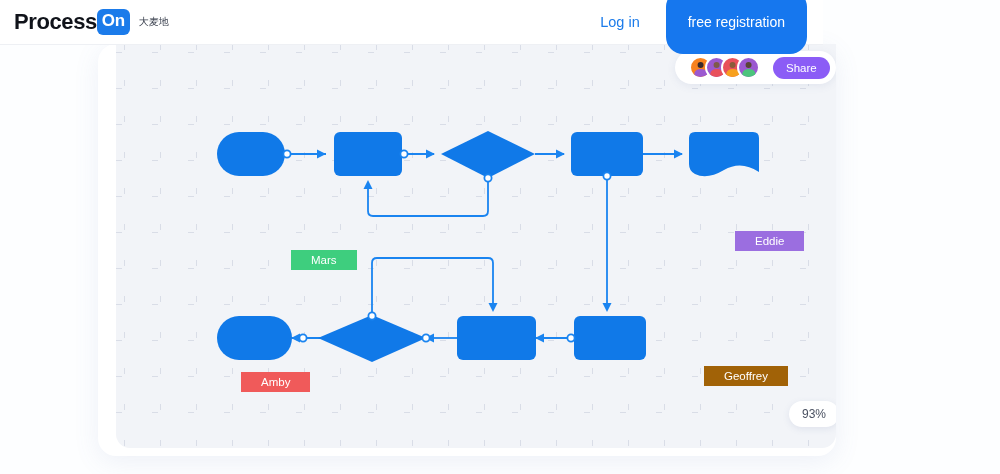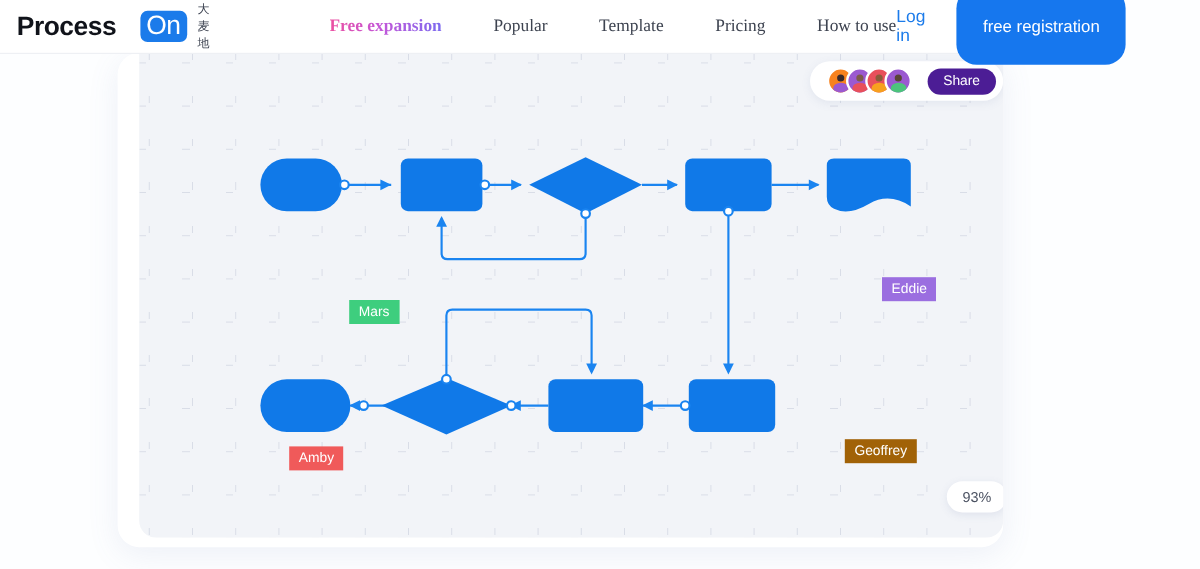--- a/index.html
+++ b/index.html
@@ -22,24 +22,24 @@
   .logo-wrap {
     display: flex; align-items: center;
     margin-left: 14px;
   }
   .logo-process {
     font-size: 22px; font-weight: bold; color: #10131a;
     letter-spacing: -0.4px;
     font-family: "Liberation Sans", sans-serif;
   }
   .logo-on {
-    margin-left: 20px;
+    margin-left: 0;
     background: #1B7BEA;
     color: #ffffff;
-    font-size: 22px; font-weight: normal;
+    font-size: 17px; font-weight: bold;
     border-radius: 6px;
     padding: 0px 5px 2px 5px;
     line-height: 24px;
     letter-spacing: -0.3px;
   }
   .logo-cn {
     margin-left: 9px;
     font-size: 10px;
     color: #3c4250;
     font-family: "DejaVu Sans", sans-serif;
@@ -154,37 +154,37 @@
     transform: translateX(-50%);
   }
   .avatar .body {
     position: absolute; left: 50%; bottom: -6%;
     width: 70%; height: 48%;
     border-radius: 50% 50% 0 0;
     transform: translateX(-50%);
   }
   .share-btn {
     margin-left: 13px;
-    background: #4c1d95;
+    background: #8b5cf6;
     color: #ffffff;
     font-size: 11.5px;
     border: none;
     border-radius: 11px;
     padding: 5px 13px;
     cursor: pointer;
     font-family: "Liberation Sans", sans-serif;
   }
 
   
   .cursor-label {
     position: absolute;
     color: #ffffff;
     font-size: 11.5px;
     border-radius: 0;
-    padding: 4px 8px;
+    padding: 4px 20px;
     white-space: nowrap;
     z-index: 25;
     font-family: "Liberation Sans", sans-serif;
   }
   .cursor-arrow {
     position: absolute;
     width: 0; height: 0;
     z-index: 26;
   }
 
@@ -206,27 +206,20 @@
 <body>
 
 <div class="header">
 
   <div class="logo-wrap">
     <span class="logo-process">Process</span>
     <span class="logo-on">On</span>
     <span class="logo-cn">大麦地</span>
   </div>
 
-  <nav class="nav">
-    <span class="nav-item promo">Free expansion</span>
-    <span class="nav-item">Popular</span>
-    <span class="nav-item">Template</span>
-    <span class="nav-item">Pricing</span>
-    <span class="nav-item">How to use</span>
-  </nav>
 
   <div class="header-right">
     <span class="login-link">Log in</span>
     <button class="register-btn">free registration</button>
   </div>
 </div>
 
 <div class="card">
   <div class="canvas">
 

